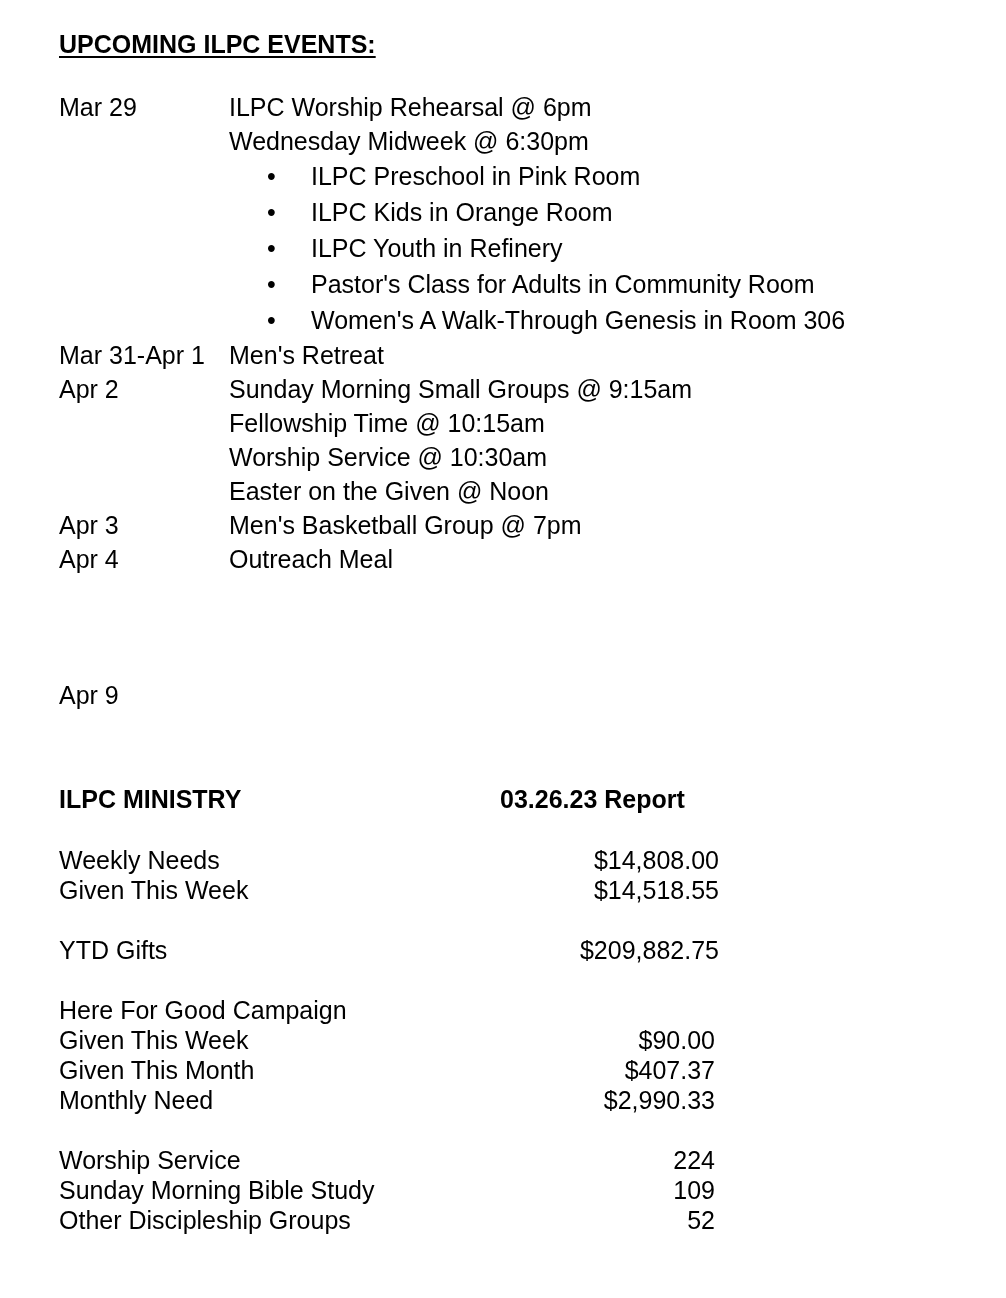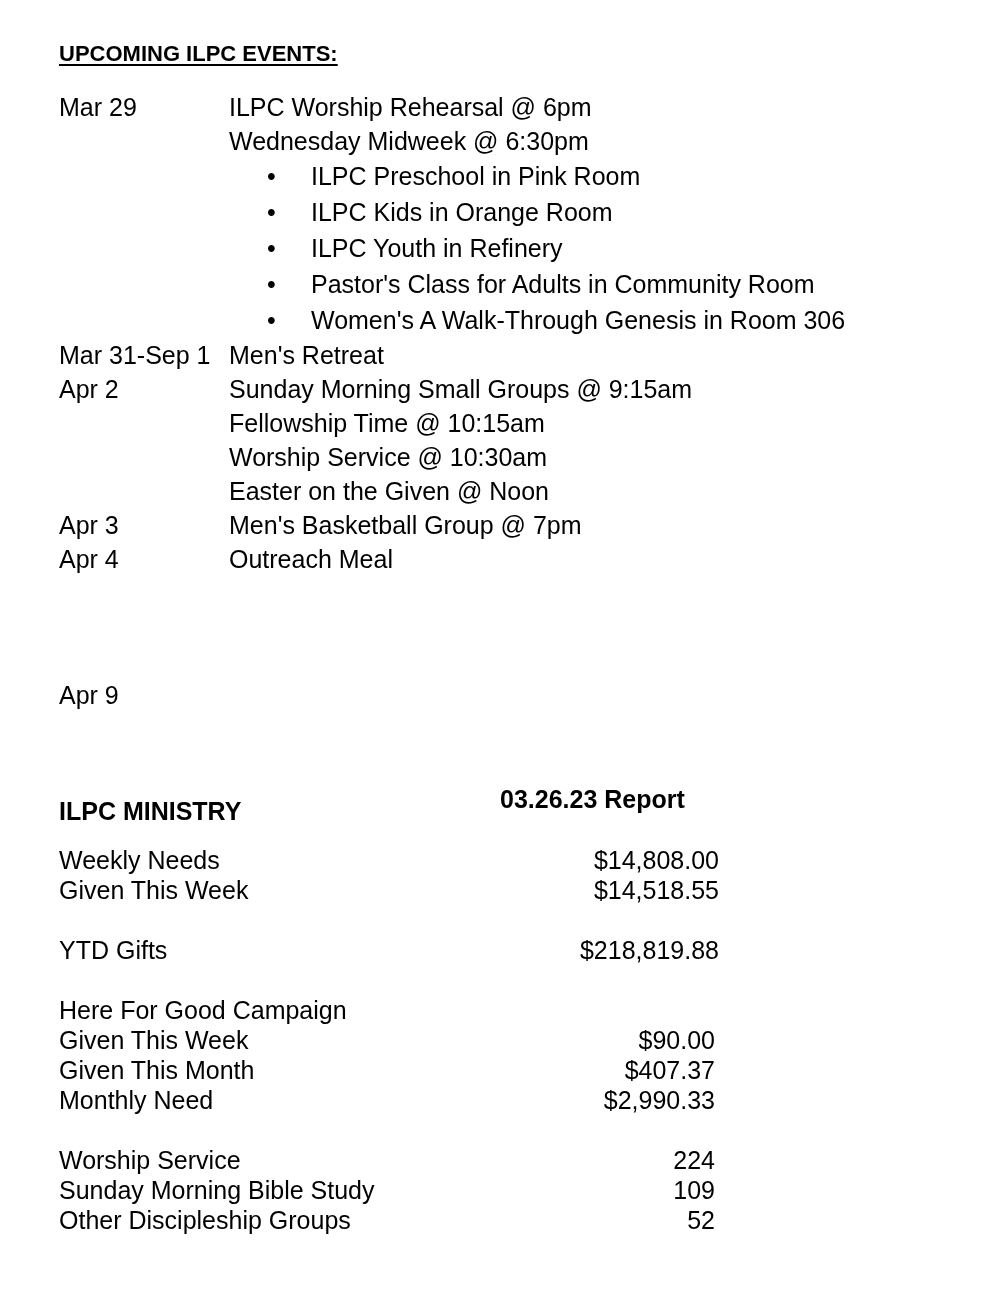--- a/index.html
+++ b/index.html
@@ -21,22 +21,22 @@
     width: 1006px;
     height: 1298px;
     padding: 0;
     box-sizing: border-box;
   }
 
   
   .events-title {
     position: absolute;
     left: 59px;
-    top: 41px;
-    font-size: 22px;
+    top: 30px;
+    font-size: 25px;
     font-weight: bold;
     text-decoration: underline;
     text-underline-offset: 3px;
     letter-spacing: 0px;
     white-space: nowrap;
   }
 
   .events-block {
     position: absolute;
     left: 59px;
@@ -94,21 +94,21 @@
     left: 59px;
     top: 785px;
     width: 900px;
     height: 34px;
     font-size: 25px;
     font-weight: bold;
   }
   .ministry-head .mh-left {
     position: absolute;
     left: 0;
-    top: 12px;
+    top: 0;
     white-space: nowrap;
   }
   .ministry-head .mh-right {
     position: absolute;
     left: 441px;
     top: 0;
     white-space: nowrap;
   }
 
   .report {
@@ -179,21 +179,21 @@
     <div class="bullet-row">
       <span class="bullet-dot">•</span>
       <span class="bullet-text">Pastor's Class for Adults in Community Room</span>
     </div>
     <div class="bullet-row">
       <span class="bullet-dot">•</span>
       <span class="bullet-text">Women's A Walk-Through Genesis in Room 306</span>
     </div>
 
     <div class="ev-row">
-      <span class="ev-date">Mar 31-Sep 1</span>
+      <span class="ev-date">Mar 31-Apr 1</span>
       <span class="ev-desc">Men's Retreat</span>
     </div>
     <div class="ev-row">
       <span class="ev-date">Apr 2</span>
       <span class="ev-desc">Sunday Morning Small Groups @ 9:15am</span>
     </div>
     <div class="ev-row">
       <span class="ev-date"></span>
       <span class="ev-desc">Fellowship Time @ 10:15am</span>
     </div>
@@ -238,21 +238,21 @@
       </div>
       <div class="rep-row">
         <span class="rep-label">Given This Week</span>
         <span class="rep-value">$14,518.55</span>
       </div>
     </div>
 
     <div class="rep-group">
       <div class="rep-row">
         <span class="rep-label">YTD Gifts</span>
-        <span class="rep-value">$218,819.88</span>
+        <span class="rep-value">$209,882.75</span>
       </div>
     </div>
 
     <div class="rep-group">
       <div class="rep-row">
         <span class="rep-label">Here For Good Campaign</span>
         <span class="rep-value narrow"></span>
       </div>
       <div class="rep-row">
         <span class="rep-label">Given This Week</span>

